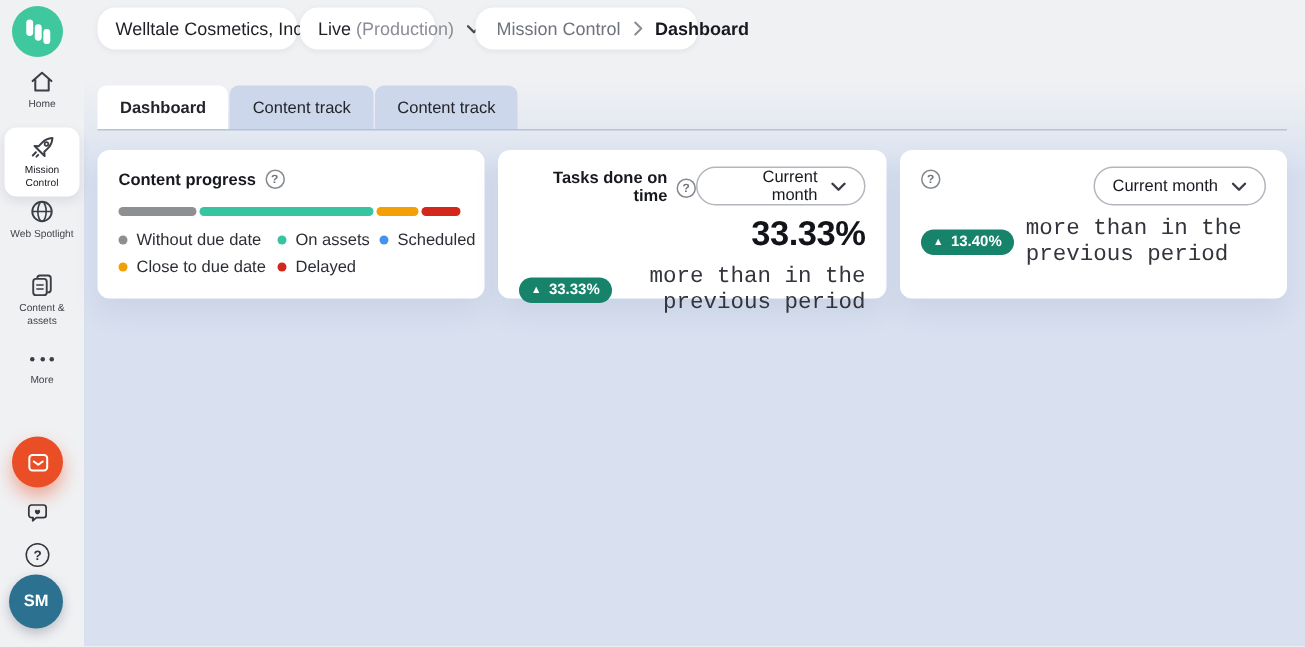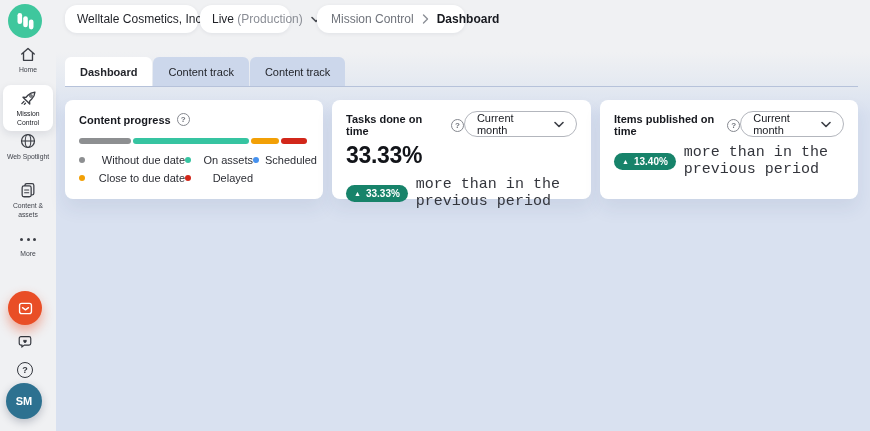--- a/index.html
+++ b/index.html
@@ -81,21 +81,21 @@
     position:absolute; left:9px; top:86px; width:793px; height:1px;
     background:#b6c2da;
   }
 
   .card {
     position:absolute; top:100px; height:99px; background:#ffffff;
     border-radius:8px; box-shadow:0 10px 18px rgba(40,60,110,.08);
     padding:13px 14px;
   }
   .card1 { left:9px;  width:258px; }
-  .card2 { left:276px; width:259px; }
+  .card2 { left:276px; width:259px;text-align:right; }
   .card3 { left:544px; width:258px; }
 
   .card-title-row { display:flex; align-items:center; gap:6px; }
   .card-title { font-size:11px; font-weight:bold; color:#17191f; }
   .q-icon {
     width:13px; height:13px; border-radius:50%; border:1px solid #85888f;
     color:#6f737b; font-size:8px; font-weight:bold; display:flex;
     align-items:center; justify-content:center; cursor:pointer; flex:0 0 auto;
   }
   .card-head { display:flex; justify-content:space-between; align-items:flex-start; }
@@ -118,21 +118,21 @@
   .delta-note { font-size:15px; color:#33353c;font-family:Liberation Mono, monospace; }
 
   .progress-bar {
     display:flex; gap:2px; height:6px; margin-top:12px; width:228px;
   }
   .progress-bar .seg { height:6px; border-radius:3px; }
   .legend {
     margin-top:10px; display:grid; grid-template-columns:106px 68px 1fr;
     row-gap:6px; font-size:11px; color:#2c2e35;
   }
-  .legend-item { display:flex; align-items:center; gap:6px; white-space:nowrap;justify-content:space-between; }
+  .legend-item { display:flex; align-items:center; gap:6px; white-space:nowrap; }
   .legend-item .dot { width:6px; height:6px; border-radius:50%; flex:0 0 auto; }
 
   svg { display:block; }
 </style>
 </head>
 <body>
 
 <div class="app">
 
   <div class="content">
@@ -199,21 +199,20 @@
           <span class="tri">▲</span>
           <span>33.33%</span>
         </span>
         <span class="delta-note">more than in the previous period</span>
       </div>
     </div>
 
     <div class="card card3">
       <div class="card-head">
         <div class="card-title-row">
-          <span class="card-title">Items published on time</span>
           <span class="q-icon">?</span>
         </div>
         <div class="period-select">
           <span>Current month</span>
           <span>
             <svg width="10" height="7" viewBox="0 0 10 7">
                 <polyline points="1,1.5 5,5.5 9,1.5" fill="none" stroke="#3b3e45" stroke-width="1.6" stroke-linecap="round" stroke-linejoin="round"></polyline>
               </svg>
           </span>
         </div>

